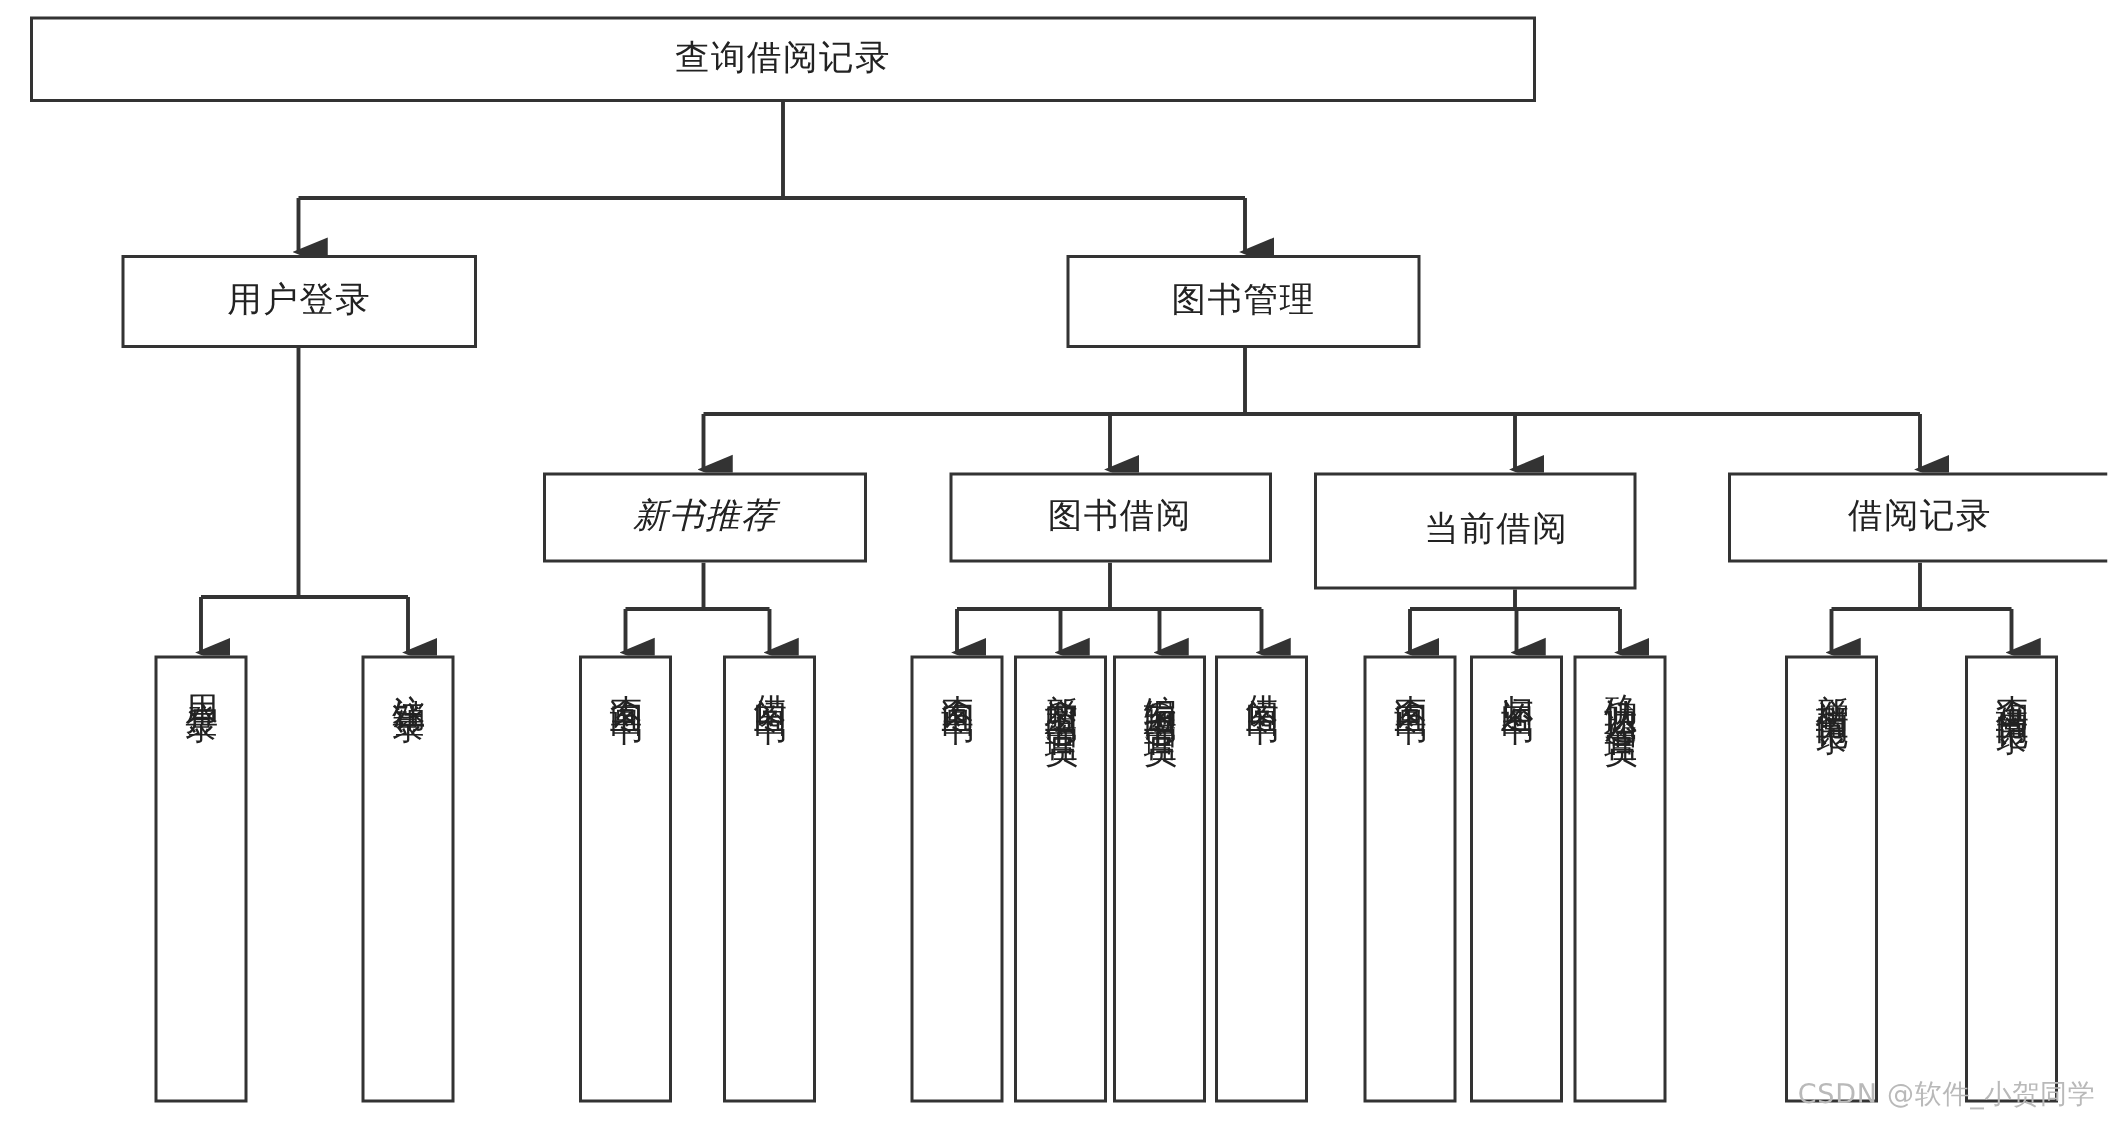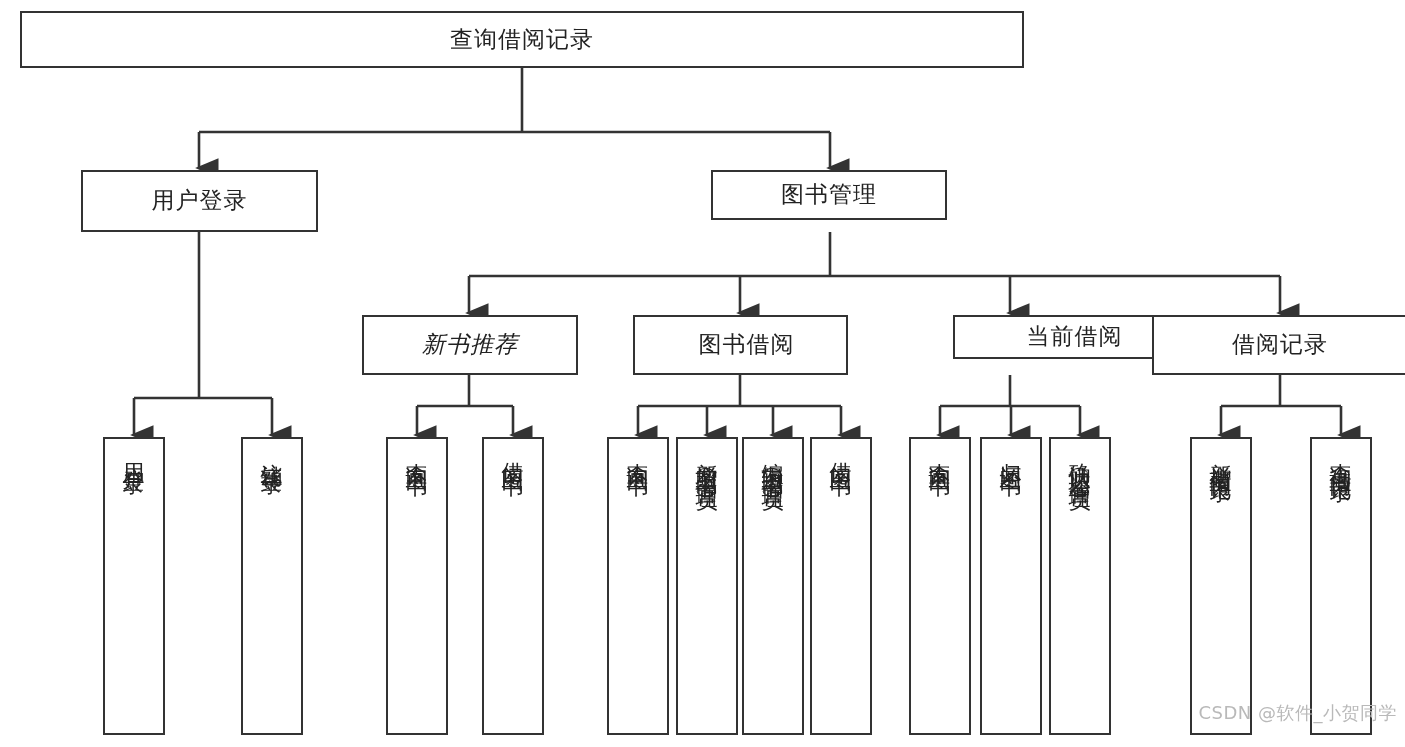--- a/index.html
+++ b/index.html
@@ -61,21 +61,21 @@
     writing-mode: vertical-rl;
     text-orientation: upright;
     font-size: 22px;
     line-height: 1.05;
     letter-spacing: 4px;
     white-space: nowrap;
   }
   .watermark {
     position: absolute;
     right: 8px;
-    bottom: 22px;
+    bottom: 6px;
     font-size: 18px;
     color: #b9b9b9;
     letter-spacing: 0.5px;
     z-index: 5;
     white-space: nowrap;
   }
 </style>
 </head>
 <body>
 
@@ -131,31 +131,31 @@
     </g>
   </svg>
 
   <div class="node horiz root" style="left:20px;top:11px;width:1004px;height:57px;">
     <span class="node-label">查询借阅记录</span>
   </div>
 
   <div class="node horiz" style="left:81px;top:170px;width:237px;height:62px;">
     <span class="node-label">用户登录</span>
   </div>
-  <div class="node horiz" style="left:711px;top:170px;width:236px;height:50px;">
+  <div class="node horiz" style="left:711px;top:170px;width:236px;height:62px;">
     <span class="node-label">图书管理</span>
   </div>
 
   <div class="node horiz" style="left:362px;top:315px;width:216px;height:60px;font-style:italic;">
     <span class="node-label">新书推荐</span>
   </div>
   <div class="node horiz" style="left:633px;top:315px;width:215px;height:60px;padding-left:12px;">
     <span class="node-label">图书借阅</span>
   </div>
-  <div class="node horiz" style="left:953px;top:315px;width:215px;height:44px;padding-left:28px;">
+  <div class="node horiz" style="left:876px;top:315px;width:215px;height:78px;padding-left:28px;">
     <span class="node-label">当前借阅</span>
   </div>
   <div class="node horiz" style="left:1152px;top:315px;width:256px;height:60px;">
     <span class="node-label">借阅记录</span>
   </div>
 
   <div class="node vert" style="left:103px;top:437px;width:62px;height:298px;">
     <span class="node-label">用户登录</span>
   </div>
   <div class="node vert" style="left:241px;top:437px;width:62px;height:298px;">

